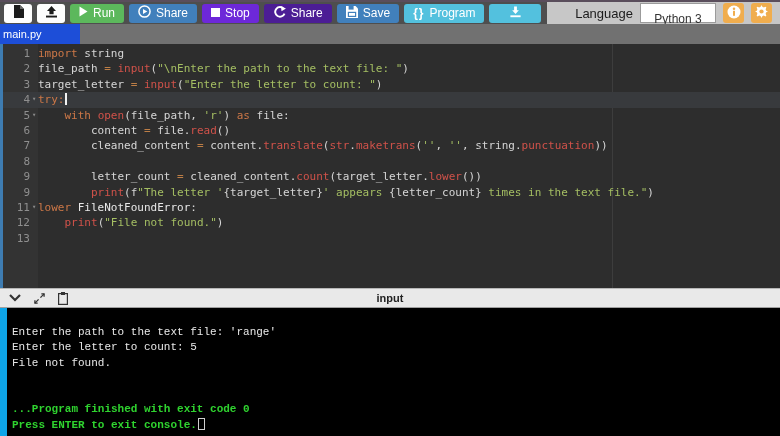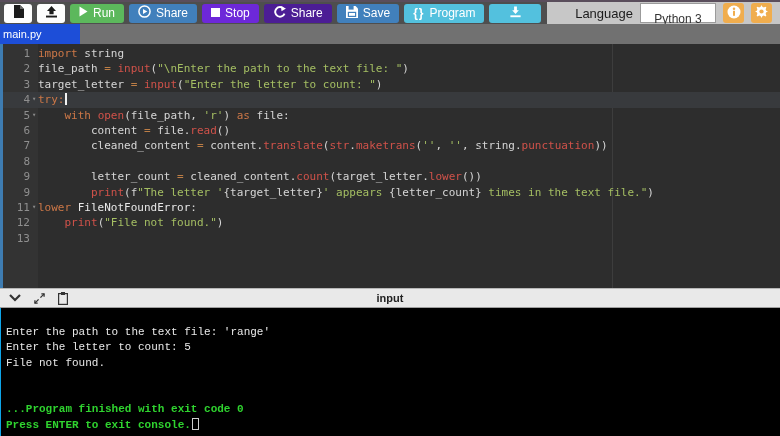--- a/index.html
+++ b/index.html
@@ -66,21 +66,21 @@
                     background:#e9e9e9; border-top:1px solid #b7b7b7; border-bottom:1px solid #9f9f9f;
                     display:flex; align-items:center; }
   .ch-icons { display:flex; align-items:center; gap:13px; padding-left:9px; }
   .ch-icon { display:flex; align-items:center; cursor:pointer; }
   .ch-title { position:absolute; left:0; right:0; text-align:center; font-size:11px;
               font-weight:bold; color:#222; pointer-events:none; }
 
   
   .console { position:absolute; top:308px; left:0; width:780px; height:128px; background:#000;
              font-family:"Liberation Mono","DejaVu Sans Mono", monospace; font-size:11px;
-             padding:1px 0 0 5px; border-left:1px solid #0ea5e9; cursor:text; }
+             padding:1px 0 0 5px; border-left:7px solid #0ea5e9; cursor:text; }
   .con-line { height:15.5px; line-height:15.5px; white-space:pre; color:#e8e8e8; }
   .con-line.success { color:#2fd32f; font-weight:bold; }
   .con-cursor { display:inline-block; width:7px; height:12px; border:1px solid #cfcfcf;
                 vertical-align:-2px; margin-left:1px; }
 </style>
 </head>
 <body>
 
 <div class="app">
 

